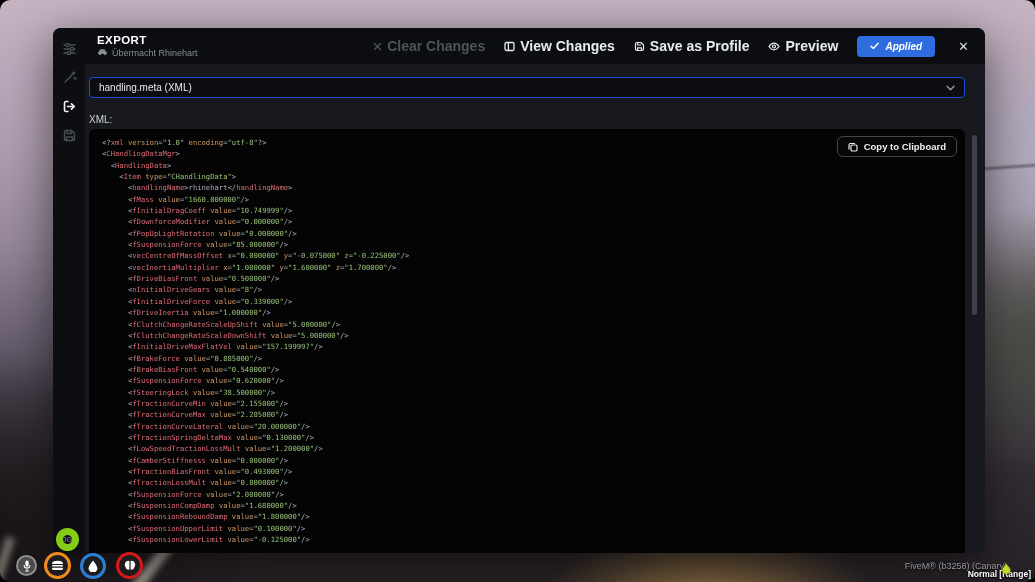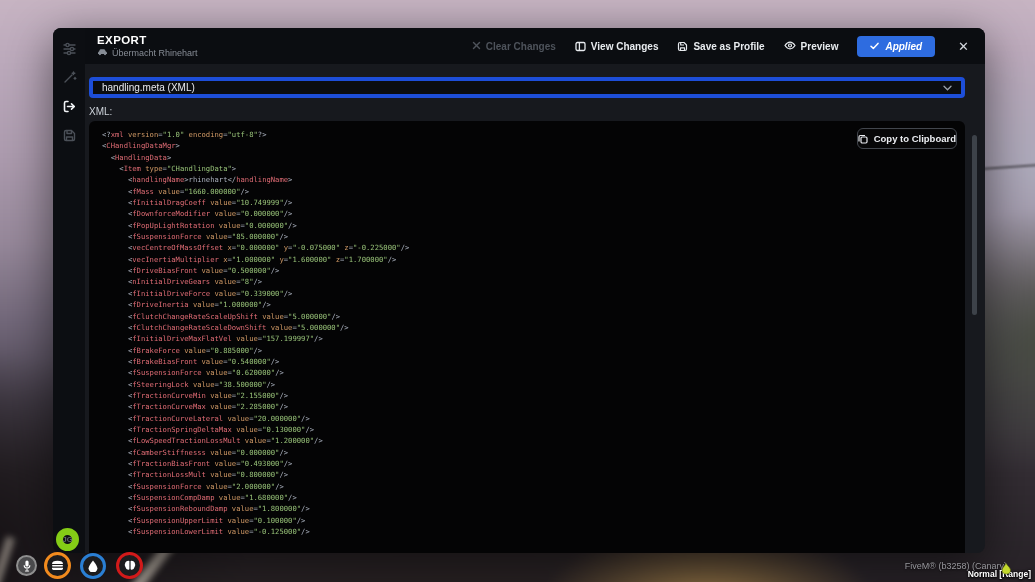--- a/index.html
+++ b/index.html
@@ -1,18 +1,18 @@
 <!DOCTYPE html>
 <html style="--accent: #2e6ce0; --code-tag: #e06c75; --code-attr: #d19a66; --code-string: #98c379; --code-default: #abb2bf;"><head>
 <meta charset="utf-8">
 <style>
   * { margin:0; padding:0; box-sizing:border-box; }
   html,body { width:1035px; height:582px; overflow:hidden; background:#000; }
   body { font-family:"Liberation Sans", sans-serif; }
-  .stage { position:relative; width:1035px; height:582px; overflow:hidden; }
+  .stage { position:relative; width:1035px; height:582px; overflow:hidden;border-radius:10px; }
 
   
   .bg { position:absolute; inset:-12px; z-index:0; filter:blur(4px);
     background:
       radial-gradient(240px 120px at 68% 102%, rgba(164,128,72,.95), rgba(164,128,72,0) 70%),
       radial-gradient(300px 190px at 102% 58%, rgba(60,68,50,.85), rgba(60,68,50,0) 70%),
       radial-gradient(280px 170px at 101% 30%, rgba(178,190,205,.5), rgba(178,190,205,0) 70%),
       radial-gradient(420px 260px at -6% 92%, rgba(18,14,16,.95), rgba(18,14,16,0) 78%),
       radial-gradient(600px 280px at 45% 118%, rgba(42,33,29,.95), rgba(42,33,29,0) 80%),
       linear-gradient(180deg,#c9b6c4 0%,#bcaabc 12%,#ac9bae 28%,#96889a 42%,#6f6577 56%,#4a434f 68%,#332d33 80%,#262126 100%);
@@ -30,35 +30,35 @@
     padding-top:12px; gap:13px; flex-shrink:0; }
   .side .s-ico { width:16px; height:16px; color:#4b5058; display:flex; align-items:center; justify-content:center; cursor:pointer; }
   .side .s-ico.active { color:#f2f4f7; }
   .main { flex:1; display:flex; flex-direction:column; min-width:0; }
 
   .hdr { height:36px; background:#0b0d11; display:flex; align-items:center; padding:0 12px; flex-shrink:0; }
   .hdr-titles { display:flex; flex-direction:column; gap:2px; }
   .hdr-title { color:#fff; font-weight:bold; font-size:11.5px; letter-spacing:.4px; }
   .hdr-sub { display:flex; align-items:flex-start; gap:4px; color:#878d96; font-size:9px; }
   .hdr-actions { margin-left:auto; display:flex; align-items:center; gap:19px; }
-  .act { display:flex; align-items:flex-start; gap:5px; font-size:10px; font-weight:bold; color:#e8ebef; cursor:pointer; white-space:nowrap; }
+  .act { display:flex; align-items:center; gap:5px; font-size:14px; font-weight:bold; color:#e8ebef; cursor:pointer; white-space:nowrap; }
   .act.disabled { color:#4e535b; cursor:default; }
   .act svg { display:block; }
   .btn-applied { display:flex; align-items:center; gap:6px; background:var(--accent,#2e6ce0); color:#fff;
     font-size:10px; font-weight:bold; padding:5px 13px; border-radius:4px; cursor:pointer;font-style:italic; }
   .close-x { color:#d4d8de; font-size:13px; cursor:pointer; padding:2px 4px; line-height:1; }
 
   .content { flex:1; display:flex; flex-direction:column; padding:13px 20px 0 4px; min-height:0; }
   .lbl { color:#ccd1d8; font-size:10px; margin-bottom:4px; }
-  .select { height:21px; background:#0b0d10; border:4px solid #1d4ed8; border-radius:4px;
-    display:flex; align-items:center; padding:0 9px; color:#e8eaee; font-size:10px; cursor:pointer; margin-bottom:8px; }
+  .select { height:21px; background:#0b0d10; border:1px solid #1d4ed8; border-radius:4px;
+    display:flex; align-items:center; padding:0 9px; color:#e8eaee; font-size:10px; cursor:pointer; margin-bottom:16px; }
   .select .chev { margin-left:auto; color:#9aa0a8; }
   .codewrap { flex:1; position:relative; background:#040405; border-radius:6px 6px 0 0; overflow:hidden; min-height:0; }
   .copy-btn { position:absolute; top:7px; right:8px; display:flex; align-items:center; gap:6px;
-    border:1px solid #42464d; border-radius:6px; padding:4px 0; color:#eceef2; font-size:9.5px; font-weight:bold;
+    border:1px solid #42464d; border-radius:6px; padding:4px 10px; color:#eceef2; font-size:9.5px; font-weight:bold;
     background:rgba(8,8,10,.7); cursor:pointer; z-index:2; }
   pre.code { font-family:"DejaVu Sans Mono", monospace; font-size:7.2px; line-height:11.35px;
     color:var(--code-default,#abb2bf); padding:8px 0 0 13px; white-space:pre; }
   pre.code .tag { color:var(--code-tag,#e06c75); }
   pre.code .attr { color:var(--code-attr,#d19a66); }
   pre.code .str { color:var(--code-string,#98c379); }
   .scroll-thumb { position:absolute; z-index:11; right:8px; top:107px; width:5px; height:180px;
     background:#3d4249; border-radius:3px; cursor:pointer; }
 
   

